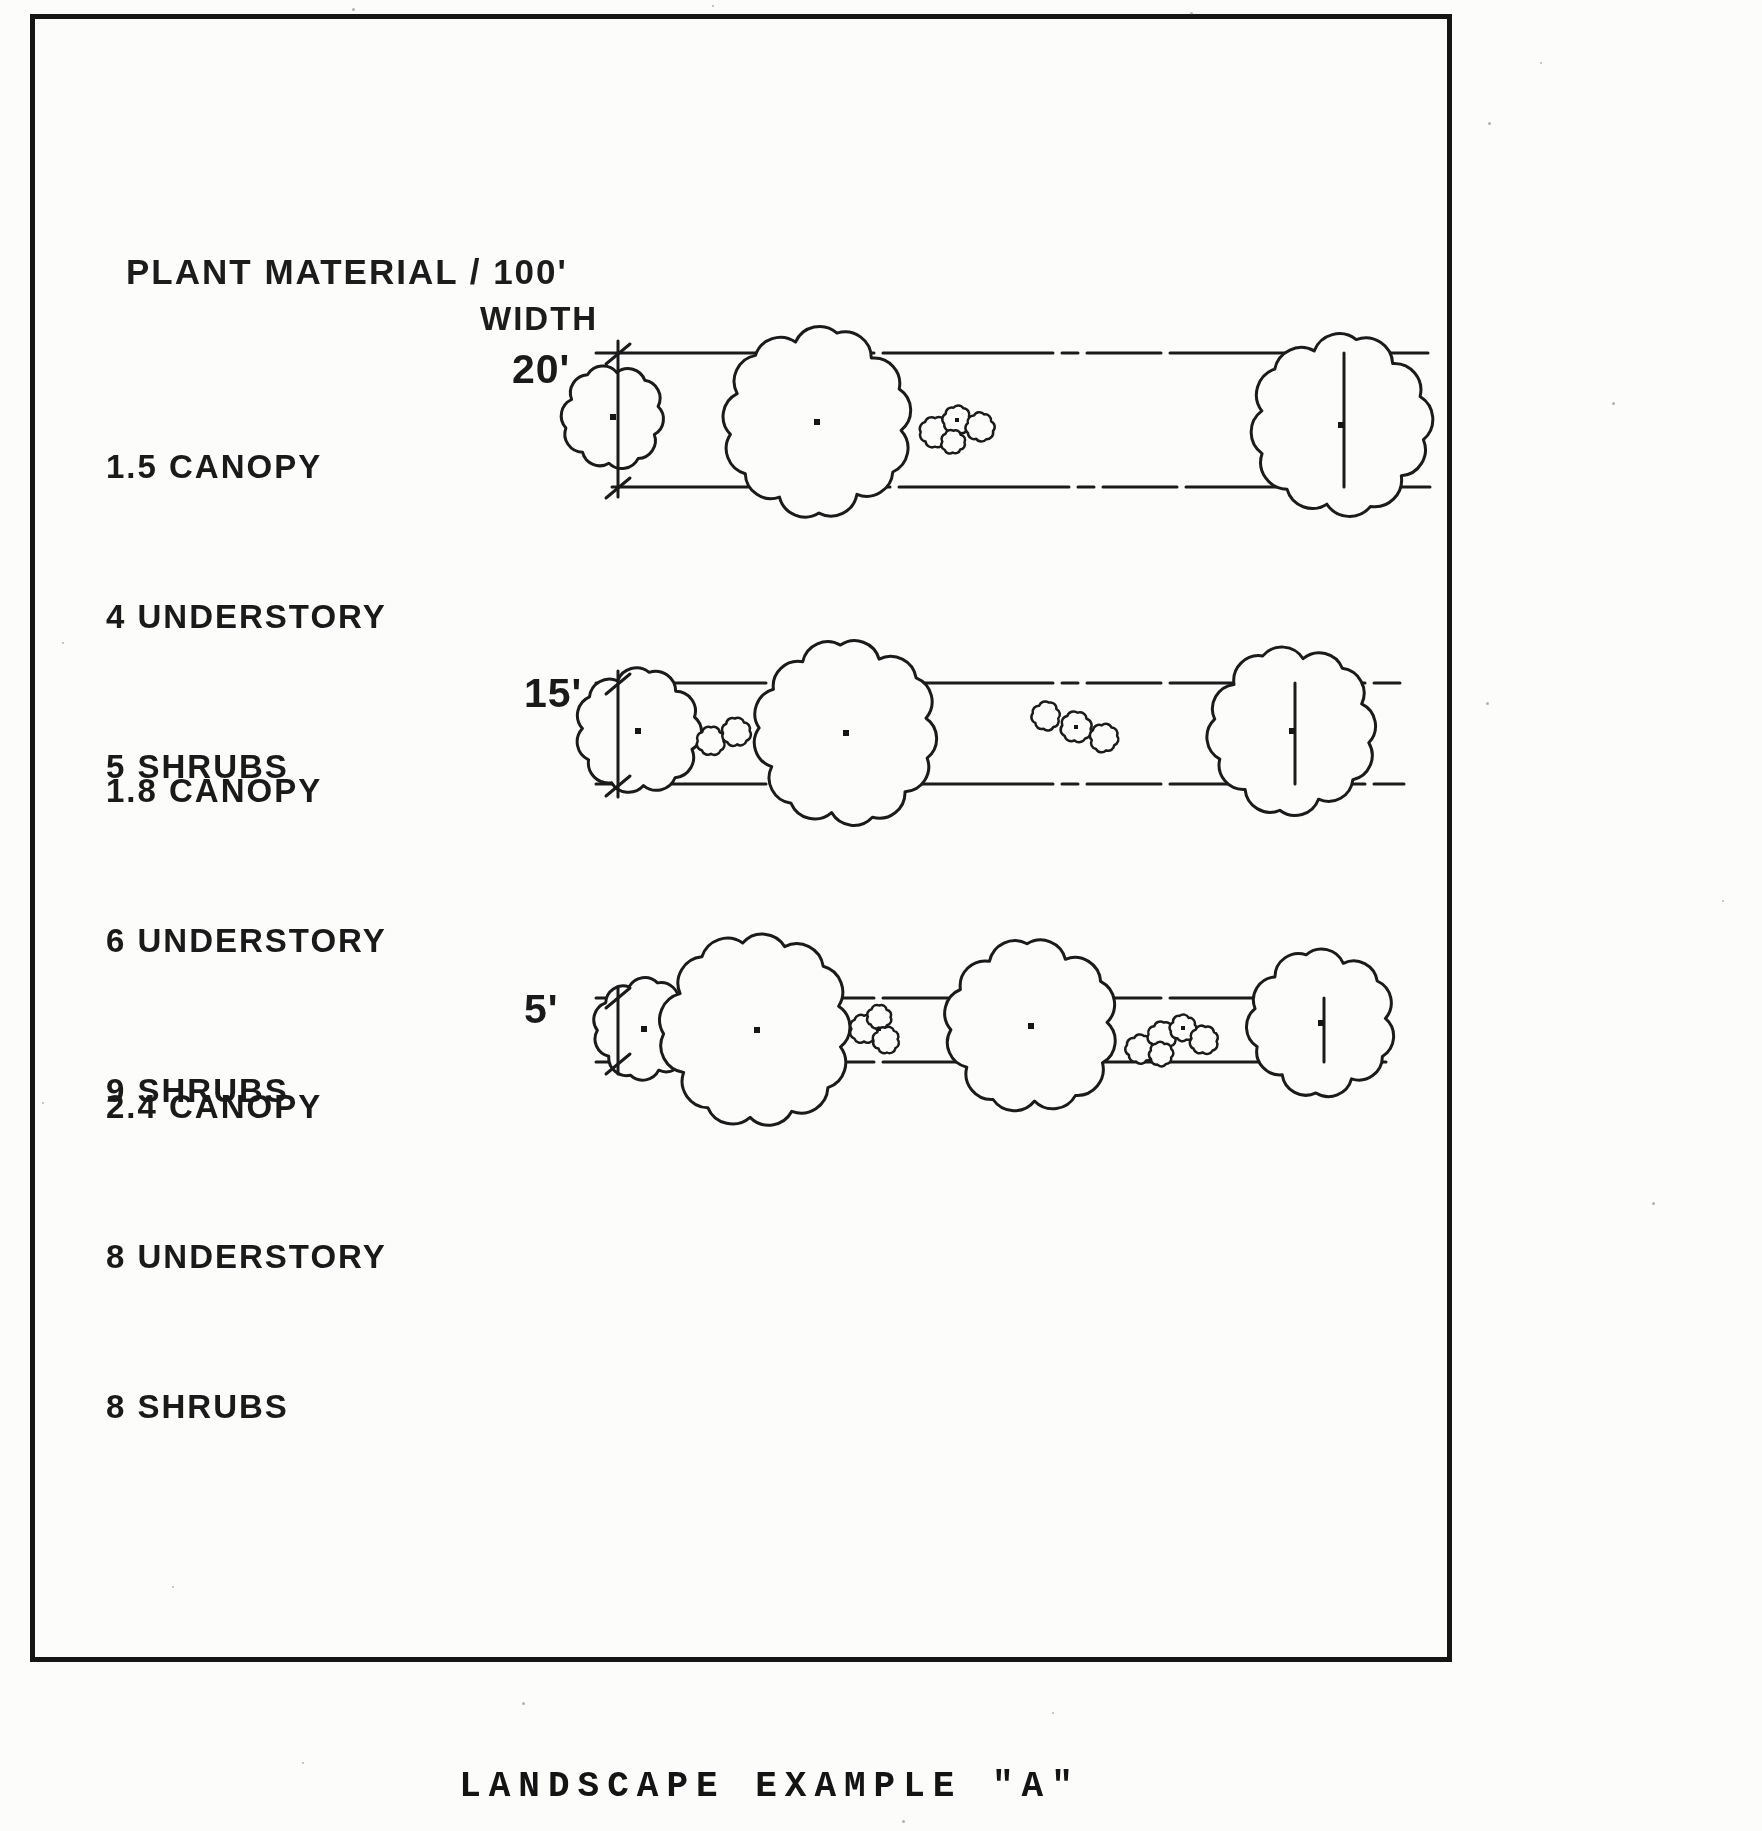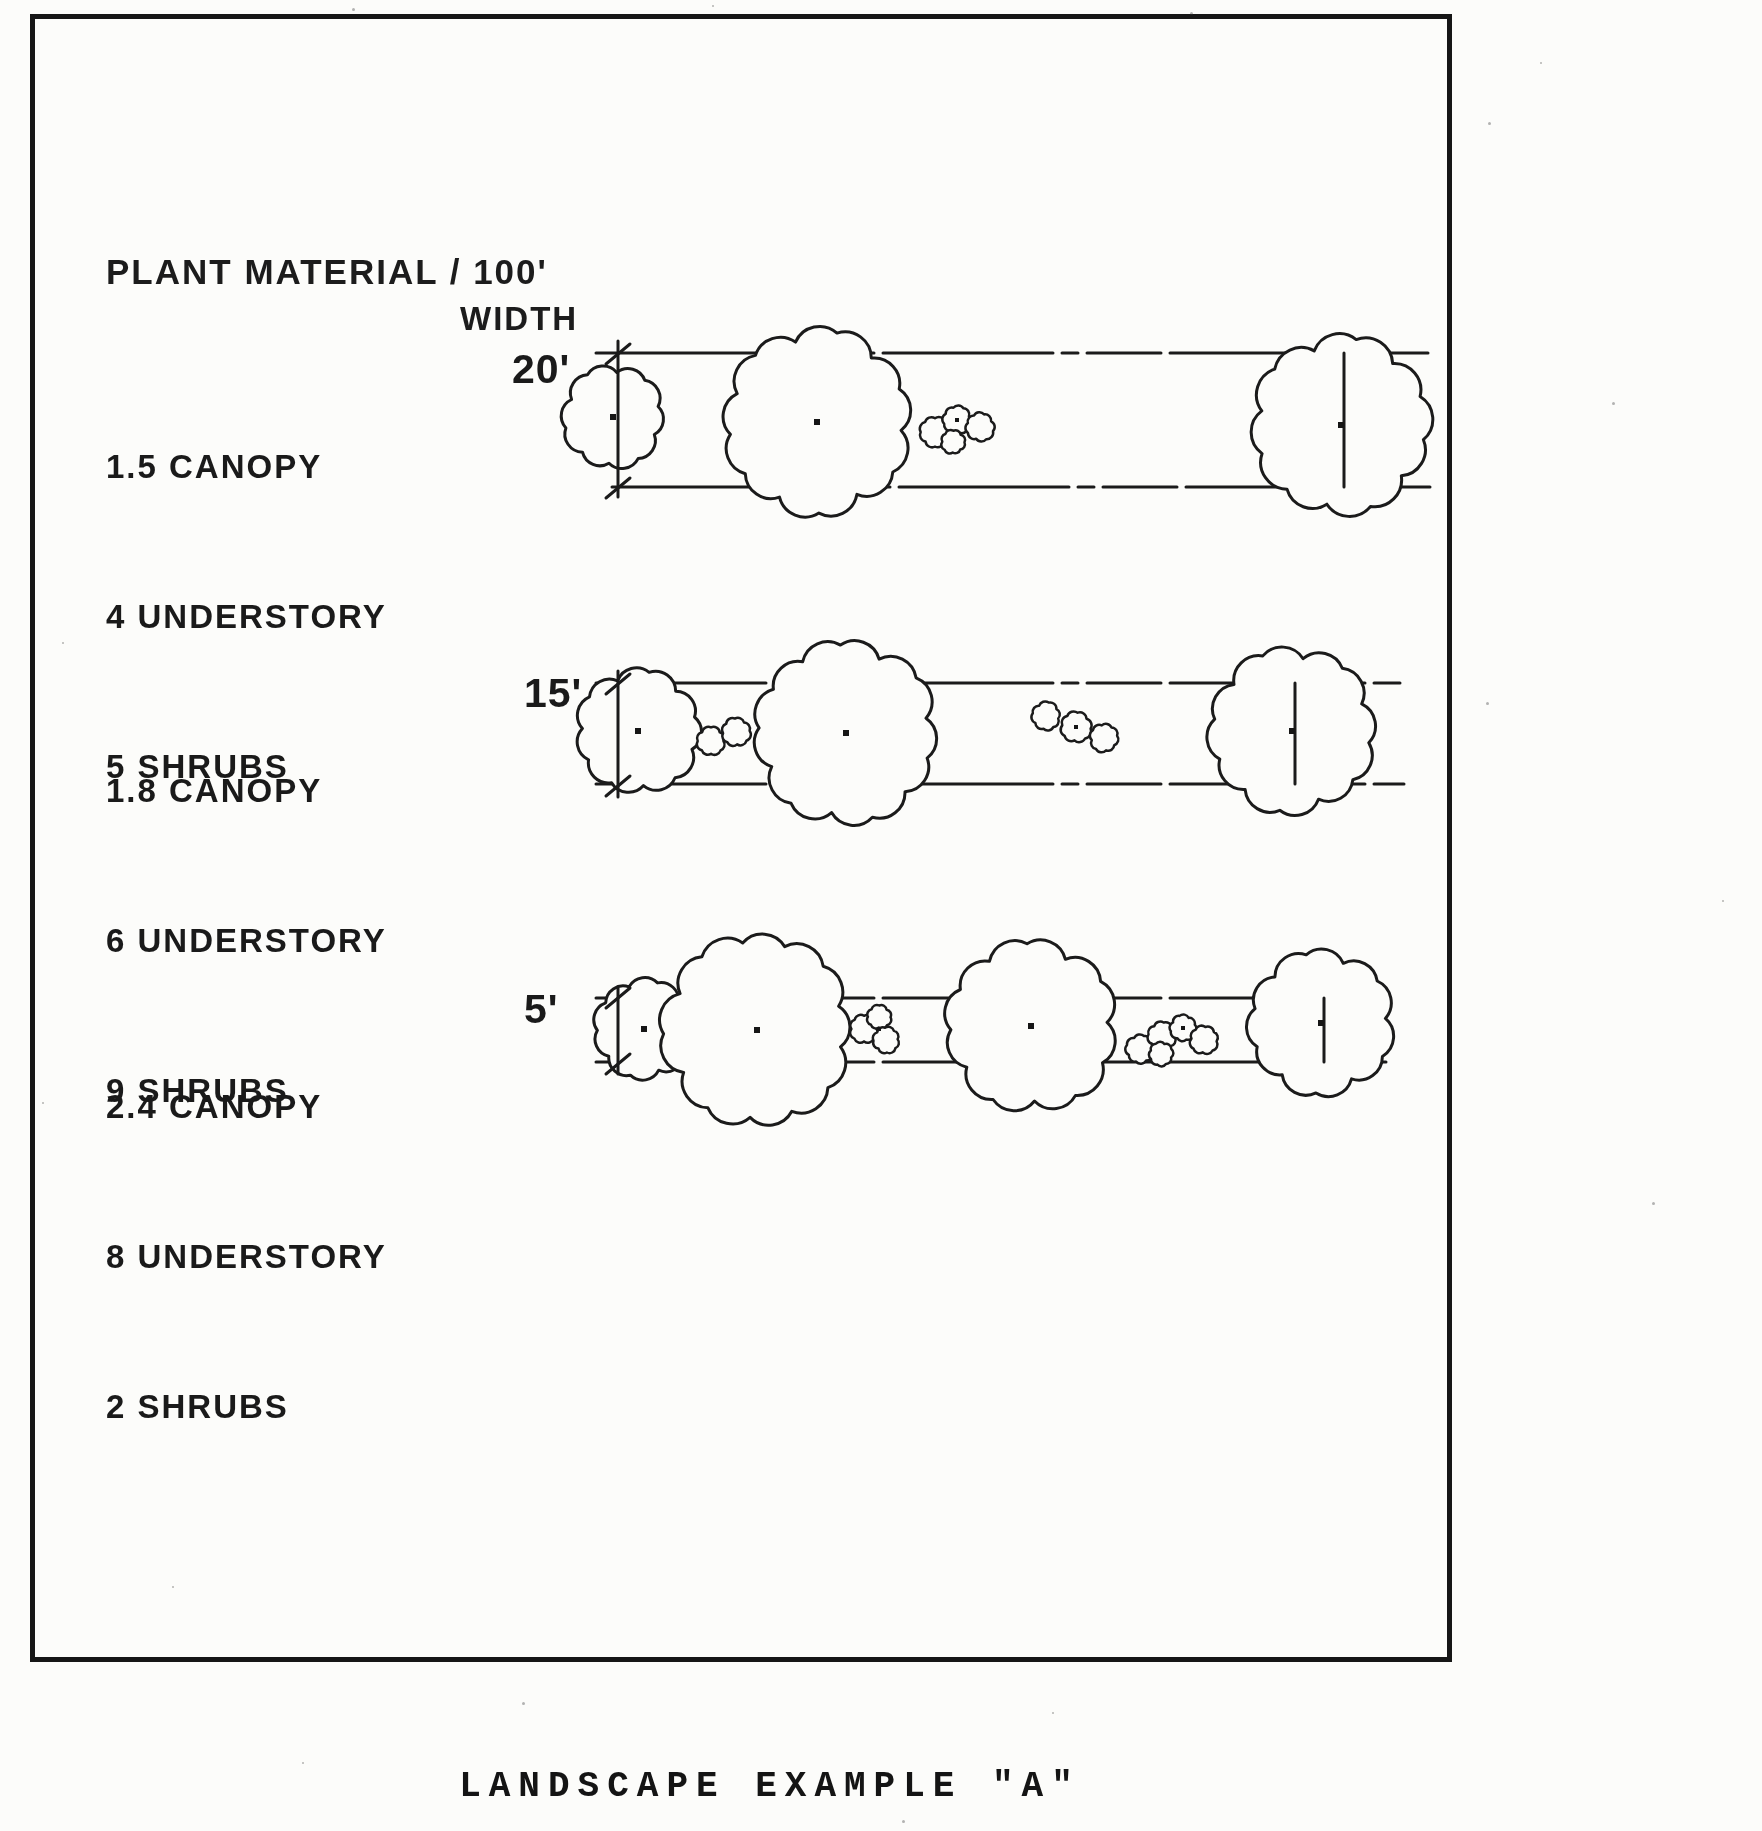--- a/index.html
+++ b/index.html
@@ -11,21 +11,21 @@
   .page{
     position:relative;width:1762px;height:1831px;
     background:#fcfcfa;color:#1a1a1a;overflow:hidden;
   }
   .frame{
     position:absolute;left:30px;top:14px;width:1422px;height:1648px;
     box-sizing:border-box;border:5px solid #161616;
   }
   .hand{
     position:absolute;font-weight:700;letter-spacing:2px;
-    color:#1c1c1c;white-space:pre;
+    color:#1c1c1c;white-space:pre;margin-left:20px;
   }
   .title{left:106px;top:252px;font-size:35px;}
   .width-hdr{left:460px;top:300px;font-size:33px;}
   .labels{position:absolute;font-weight:700;letter-spacing:2px;font-size:33px;line-height:50px;white-space:pre;}
   .row1-labels{left:106px;top:342px;}
   .row2-labels{left:106px;top:666px;}
   .row3-labels{left:106px;top:982px;}
   .wlabel{position:absolute;font-weight:700;letter-spacing:1px;font-size:41px;}
   .w1{left:512px;top:346px;}
   .w2{left:524px;top:670px;}
@@ -63,21 +63,21 @@
   <div class="labels row2-labels">
     <div>1.8 CANOPY</div>
     <div>6 UNDERSTORY</div>
     <div>9 SHRUBS</div>
   </div>
   <div class="wlabel w2">15'</div>
 
   <div class="labels row3-labels">
     <div>2.4 CANOPY</div>
     <div>8 UNDERSTORY</div>
-    <div>2 SHRUBS</div>
+    <div>8 SHRUBS</div>
   </div>
   <div class="wlabel w3">5'</div>
 
   <svg class="diagram" width="1762" height="1831" viewBox="0 0 1762 1831">
 
     <g>
       <path class="band" d="M 596 353 H 1428"></path>
       <path class="band" d="M 612 487 H 1430"></path>
 
       <path class="tree" d="M654.3 434.5 A18.0 18.0 0 0 1 638.1 458.6 A18.2 18.2 0 0 1 609.0 463.2 A17.8 17.8 0 0 1 582.5 452.2 A18.2 18.2 0 0 1 565.9 427.9 A18.0 18.0 0 0 1 571.6 399.5 A18.3 18.3 0 0 1 587.5 374.7 A18.2 18.2 0 0 1 616.8 372.4 A18.0 18.0 0 0 1 644.8 380.3 A18.2 18.2 0 0 1 658.1 406.5 A17.5 17.5 0 0 1 654.3 434.5 Z"></path>

